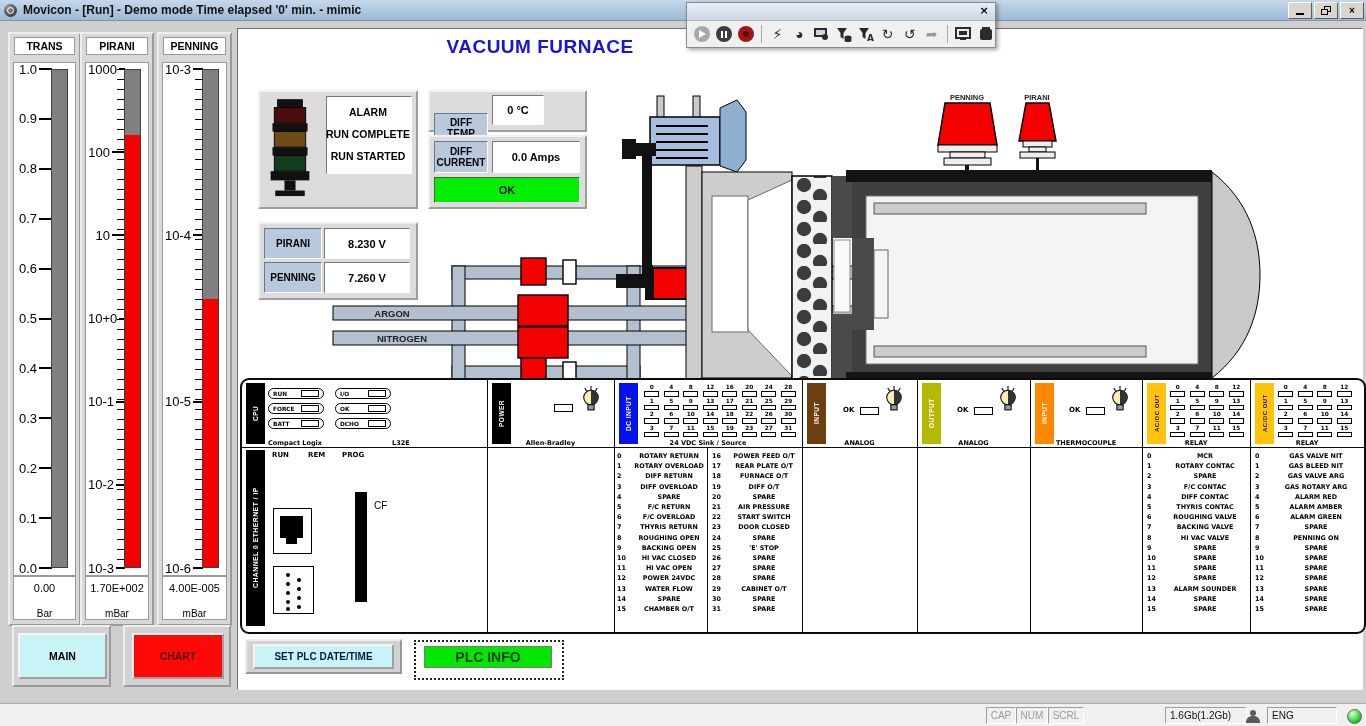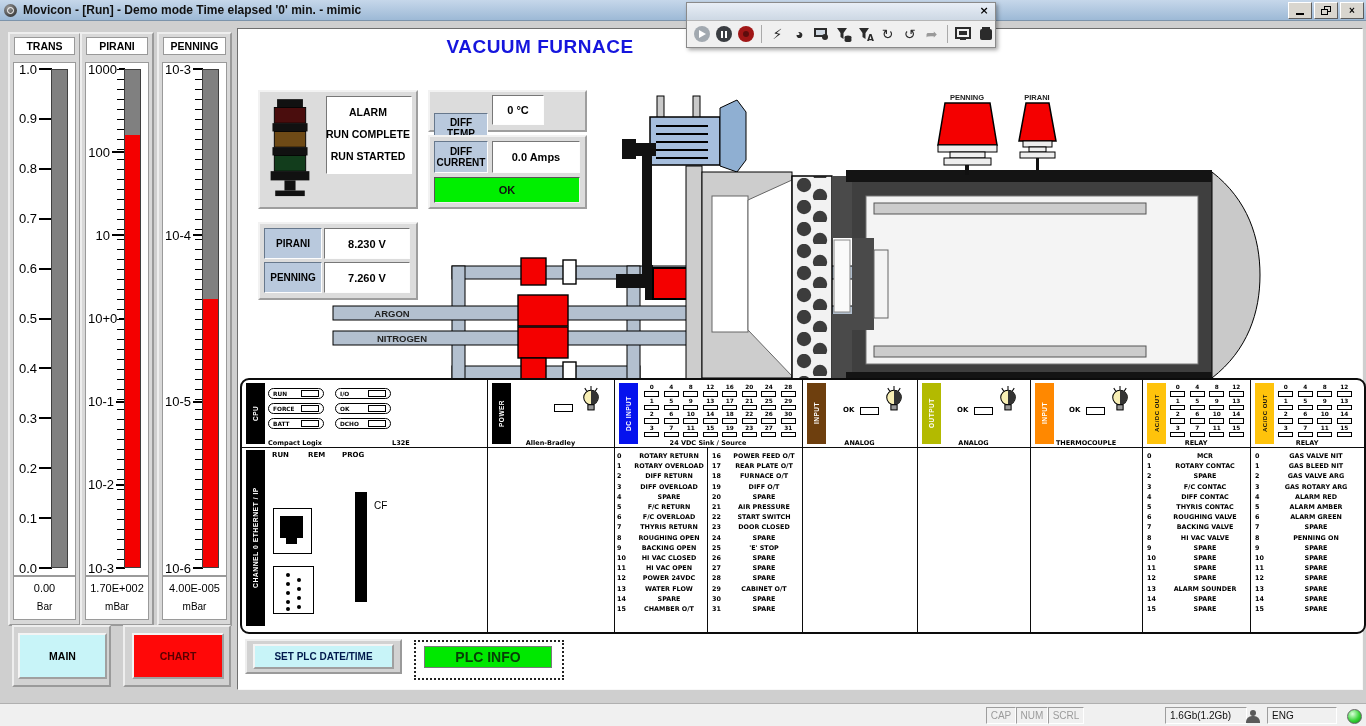--- a/index.html
+++ b/index.html
@@ -55,21 +55,21 @@
   .ticks{position:absolute;left:2px;right:23px;top:6px;bottom:7px;}
   .tick{position:absolute;left:0;right:0;height:10px;margin-top:-5px;display:flex;justify-content:flex-end;align-items:center;}
   .tick-label{font-size:13px;margin-right:2px;white-space:nowrap;}
   .tick-line{width:13px;border-top:2px solid #000;}
   .minors{position:absolute;right:23px;width:8px;top:6px;bottom:7px;
     background-image:repeating-linear-gradient(to bottom,#000 0,#000 1px,transparent 1px,transparent 10px);}
   .bar{position:absolute;right:7px;width:15px;top:6px;bottom:7px;background:#808080;border:1px solid #3f3f3f;}
   .bar-fill{position:absolute;left:0;right:0;bottom:0;background:#f40000;height:0;}
   .gauge-valbox{position:absolute;left:3px;right:3px;bottom:4px;height:42px;background:#fff;border:1px solid #9a9a9a;text-align:center;}
   .gauge-value{font:11px "Liberation Sans",sans-serif;margin-top:5px;}
-  .gauge-unit{font:10px "Liberation Sans",sans-serif;margin-top:7px;}
+  .gauge-unit{font:10px "Liberation Sans",sans-serif;margin-top:14px;}
 
   
   .btn-frame{position:absolute;background:#d2d2d2;border:2px outset #eee;z-index:3;}
   .hmi-btn{position:absolute;border:2px outset #f4f4f4;display:flex;align-items:center;justify-content:center;
     font:bold 10.5px "Liberation Sans",sans-serif;z-index:4;}
   .dotted-frame{position:absolute;border:2px dotted #222;background:#fff;z-index:3;}
 
   
   .panel{position:absolute;background:#dcdcdc;border:2px outset #f2f2f2;z-index:3;}
   .white-box{position:absolute;background:#fff;border:1px solid;border-color:#777 #fff #fff #777;}

